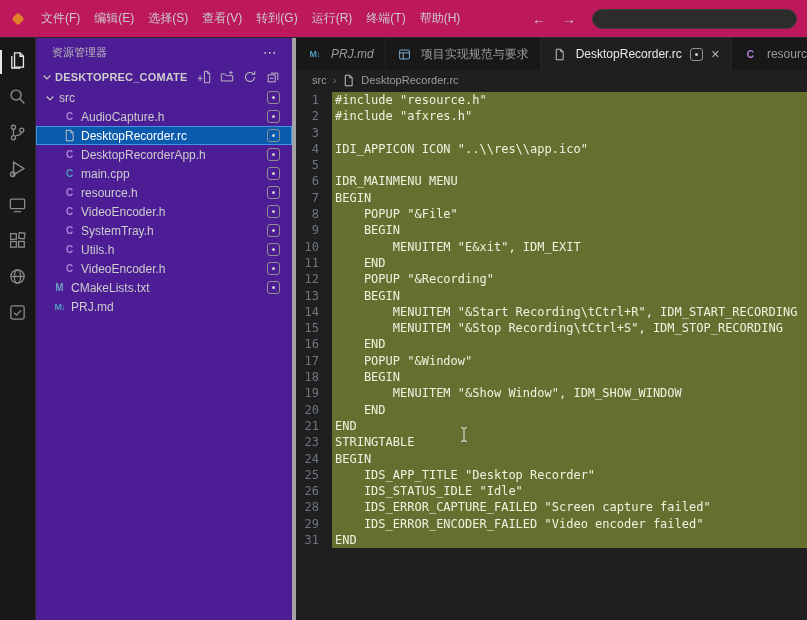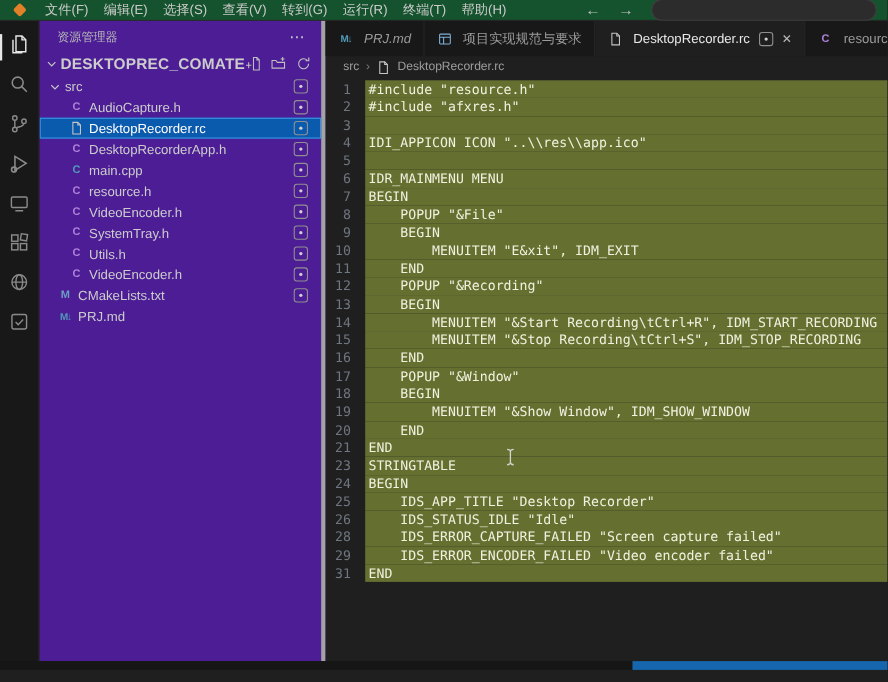--- a/index.html
+++ b/index.html
@@ -1,21 +1,21 @@
 <!DOCTYPE html>
 <html style="--hl: #657030; --selbg: #0a5bad; --selbd: #3f96e4; --status: #1566ad;"><head>
 <meta charset="utf-8">
 <style>
   *{margin:0;padding:0;box-sizing:border-box}
   html,body{width:807px;height:620px;overflow:hidden;background:#1f1f1f;
     font-family:"Liberation Sans","DejaVu Sans",sans-serif;}
   body{position:relative}
 
   
-  .titlebar{height:19px;background:#14532d;display:flex;align-items:center;
+  .titlebar{height:38px;background:#be185d;display:flex;align-items:center;
     border-bottom:1px solid #2b2b2b}
   .logo{width:16px;height:16px;margin:0 8px 0 10px;flex:none;display:flex;align-items:center}
   .menus{display:flex}
   .menu-item{font-size:12px;color:#cbcbcb;padding:0 7px;line-height:29px;cursor:default;white-space:nowrap}
   .nav{margin-left:auto;display:flex;gap:16px;color:#c5c5c5;font-size:14px;align-items:center}
   .searchbox{width:205px;height:20px;background:#2c2c2c;border:1px solid #3e3e3e;
     border-radius:10px;margin:0 10px 0 16px;flex:none}
 
   
   .main{display:flex;height:582px}
@@ -25,21 +25,21 @@
   .ab-item{width:36px;height:36px;display:flex;align-items:center;justify-content:center;
     color:#8a8a8a;position:relative;cursor:pointer}
   .ab-item.active{color:#e7e7e7}
   .ab-item.active::before{content:"";position:absolute;left:0;top:6px;bottom:6px;width:2px;background:#e7e7e7}
 
   
   .sidebar{width:260px;background:#4c1d95;border-right:4px solid #a3a3a3;
     font-size:12px;color:#c5c5c5;flex:none;overflow:hidden}
   .sb-title{height:28px;display:flex;align-items:center;padding:0 14px 0 16px;font-size:11px;color:#b8b8b8}
   .sb-more{margin-left:auto;color:#c9c9c9;font-size:14px;letter-spacing:1px;cursor:pointer}
-  .section{height:22px;display:flex;align-items:center;font-weight:bold;font-size:14px;
+  .section{height:22px;display:flex;align-items:center;font-weight:bold;font-size:11px;
     color:#cccccc;padding-left:5px;letter-spacing:.2px}
   .section .chev{display:flex;margin-right:2px;color:#c5c5c5}
   .sec-actions{margin-left:auto;display:flex;gap:9px;padding-right:12px;color:#c0c0c0}
   .sec-actions span{display:flex;cursor:pointer}
 
   .row{height:19px;display:flex;align-items:center;position:relative;font-size:12px;
     color:#cccccc;cursor:pointer;white-space:nowrap}
   .row.selected{background:var(--selbg,#0a5bad);outline:1px solid var(--selbd,#3f96e4);
     outline-offset:-1px;color:#fff}
   .row .chev{display:flex;margin-right:3px;color:#c5c5c5}

